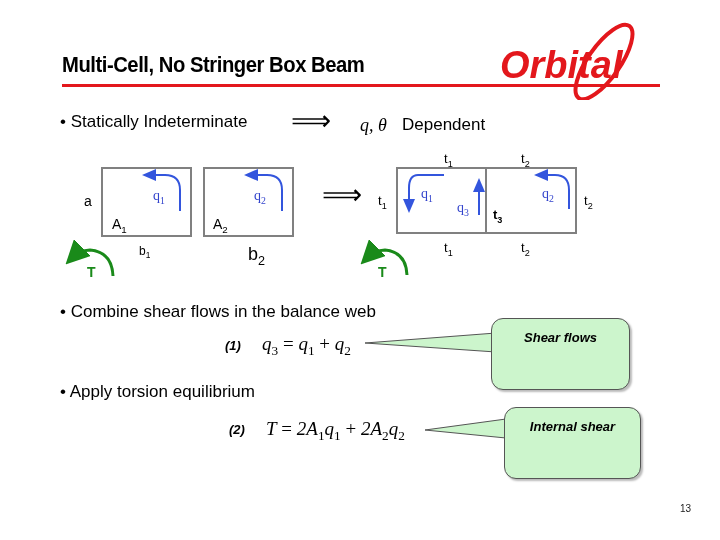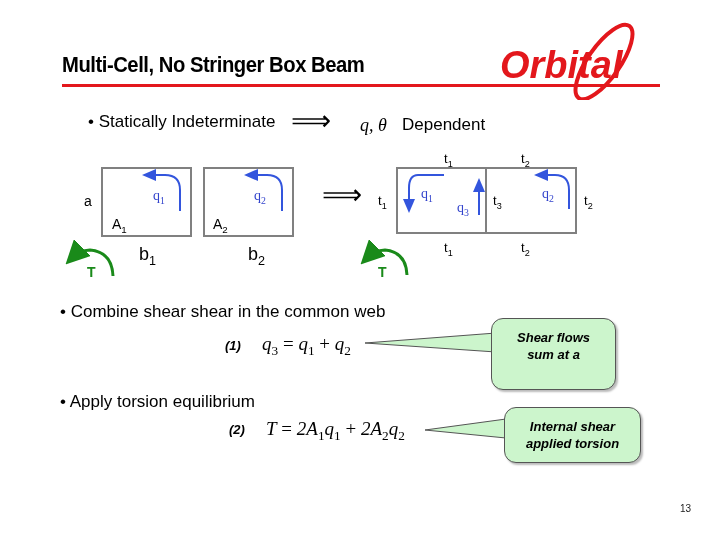--- a/index.html
+++ b/index.html
@@ -21,35 +21,35 @@
 </head>
 <body>
 
 <div class="abs title">Multi-Cell, No Stringer Box Beam</div>
 <div class="abs redline"></div>
 <svg class="abs logo" viewBox="0 0 170 80">
   <ellipse cx="108" cy="42" rx="16" ry="44" transform="rotate(35 108 42)" fill="none" stroke="#e3171c" stroke-width="4"></ellipse>
   <text x="4" y="58" font-family="Liberation Sans, sans-serif" font-size="38" font-weight="bold" font-style="italic" fill="#e3171c">Orbital</text>
 </svg>
 
-<div class="abs bullet" style="left:60px; top:112px;margin-left:28px;">
+<div class="abs bullet" style="left:60px; top:112px;">
   <span>• </span><span>Statically Indeterminate</span>
 </div>
 <div class="abs" style="left:291px; top:104px; font-size:28px;">⟹</div>
 <div class="abs math" style="left:360px; top:115px; font-size:18px;">q, θ</div>
 <div class="abs bullet" style="left:402px; top:115px;">Dependent</div>
 
 <div class="abs lbl" style="left:84px; top:193px; font-size:14px;">a</div>
 <div class="abs box" style="left:101px; top:167px; width:91px; height:70px;"></div>
 <div class="abs box" style="left:203px; top:167px; width:91px; height:70px;"></div>
 <div class="abs lbl" style="left:112px; top:216px; font-size:14px;"><span>A</span><sub>1</sub></div>
 <div class="abs lbl" style="left:213px; top:216px; font-size:14px;"><span>A</span><sub>2</sub></div>
 <div class="abs qlbl" style="left:153px; top:188px;"><span>q</span><sub>1</sub></div>
 <div class="abs qlbl" style="left:254px; top:188px;"><span>q</span><sub>2</sub></div>
-<div class="abs lbl" style="left:139px; top:244px; font-size:18px;"><span>b</span><sub>1</sub></div>
+<div class="abs lbl" style="left:139px; top:244px; font-size:12px;"><span>b</span><sub>1</sub></div>
 <div class="abs lbl" style="left:248px; top:244px; font-size:18px;"><span>b</span><sub>2</sub></div>
 
 <svg class="abs" style="left:0; top:0;" width="720" height="540">
   <defs>
     <marker id="bh" markerWidth="8" markerHeight="8" refX="4" refY="4" orient="auto">
         <path d="M0,1 L7,4 L0,7 Z" fill="#3355dd"></path>
       </marker>
     <marker id="gh" markerWidth="8" markerHeight="8" refX="4" refY="4" orient="auto">
         <path d="M0,0 L8,4 L0,8 Z" fill="#1a8a1a"></path>
       </marker>
@@ -72,48 +72,46 @@
 
 <div class="abs" style="left:87px; top:264px; font-size:14px; font-weight:bold; color:#1a8a1a;">T</div>
 
 <div class="abs" style="left:322px; top:178px; font-size:28px;">⟹</div>
 
 <div class="abs box" style="left:396px; top:167px; width:181px; height:67px;"></div>
 <div class="abs" style="left:485px; top:167px; width:2px; height:67px; background:#808080;"></div>
 <div class="abs lbl" style="left:444px; top:151px;"><span>t</span><sub>1</sub></div>
 <div class="abs lbl" style="left:521px; top:151px;"><span>t</span><sub>2</sub></div>
 <div class="abs lbl" style="left:378px; top:193px;"><span>t</span><sub>1</sub></div>
-<div class="abs lbl" style="left:493px; top:193px;"><span>t</span><sub>3</sub></div>
+<div class="abs lbl" style="left:493px; top:207px;font-weight:bold;"><span>t</span><sub>3</sub></div>
 <div class="abs lbl" style="left:584px; top:193px;"><span>t</span><sub>2</sub></div>
 <div class="abs lbl" style="left:444px; top:240px;"><span>t</span><sub>1</sub></div>
 <div class="abs lbl" style="left:521px; top:240px;"><span>t</span><sub>2</sub></div>
 <div class="abs qlbl" style="left:421px; top:186px;"><span>q</span><sub>1</sub></div>
 <div class="abs qlbl" style="left:457px; top:200px;"><span>q</span><sub>3</sub></div>
 <div class="abs qlbl" style="left:542px; top:186px;"><span>q</span><sub>2</sub></div>
 <div class="abs" style="left:378px; top:264px; font-size:14px; font-weight:bold; color:#1a8a1a;">T</div>
 
 <div class="abs bullet" style="left:60px; top:302px;">
-  <span>• </span><span>Combine shear shear in the common web</span>
+  <span>• </span><span>Combine shear flows in the balance web</span>
 </div>
 <div class="abs eqnum" style="left:225px; top:338px;">(1)</div>
 <div class="abs math" style="left:262px; top:333px; font-size:19px; white-space:nowrap;">
   <span>q</span><sub style="font-style:normal">3</sub><span style="font-style:normal"> = </span><span>q</span><sub style="font-style:normal">1</sub><span style="font-style:normal"> + </span><span>q</span><sub style="font-style:normal">2</sub>
 </div>
 
-<div class="abs" style="left:491px; top:318px; width:125px; height:72px; background:#ccf5cc; border:1px solid #555; border-radius:12px; box-shadow:2px 2px 2px #bbb; box-sizing:border-box; padding-top:10px;">
+<div class="abs" style="left:491px; top:318px; width:139px; height:72px; background:#ccf5cc; border:1px solid #555; border-radius:12px; box-shadow:2px 2px 2px #bbb; box-sizing:border-box; padding-top:10px;">
   <div class="callout-text">Shear flows</div>
-  <div class="callout-text">sum at a</div>
 </div>
 
-<div class="abs bullet" style="left:60px; top:392px;">
+<div class="abs bullet" style="left:60px; top:382px;">
   <span>• </span><span>Apply torsion equilibrium</span>
 </div>
 <div class="abs eqnum" style="left:229px; top:422px;">(2)</div>
 <div class="abs math" style="left:266px; top:418px; font-size:19px; white-space:nowrap;">
   <span>T</span><span style="font-style:normal"> = </span><span>2A</span><sub style="font-style:normal">1</sub><span>q</span><sub style="font-style:normal">1</sub><span style="font-style:normal"> + </span><span>2A</span><sub style="font-style:normal">2</sub><span>q</span><sub style="font-style:normal">2</sub>
 </div>
 
-<div class="abs" style="left:504px; top:407px; width:137px; height:56px; background:#ccf5cc; border:1px solid #555; border-radius:12px; box-shadow:2px 2px 2px #bbb; box-sizing:border-box; padding-top:10px;">
+<div class="abs" style="left:504px; top:407px; width:137px; height:72px; background:#ccf5cc; border:1px solid #555; border-radius:12px; box-shadow:2px 2px 2px #bbb; box-sizing:border-box; padding-top:10px;">
   <div class="callout-text">Internal shear</div>
-  <div class="callout-text">applied torsion</div>
 </div>
 
 <div class="abs pagenum" style="left:680px; top:503px;">13</div>
 
 </body></html>

